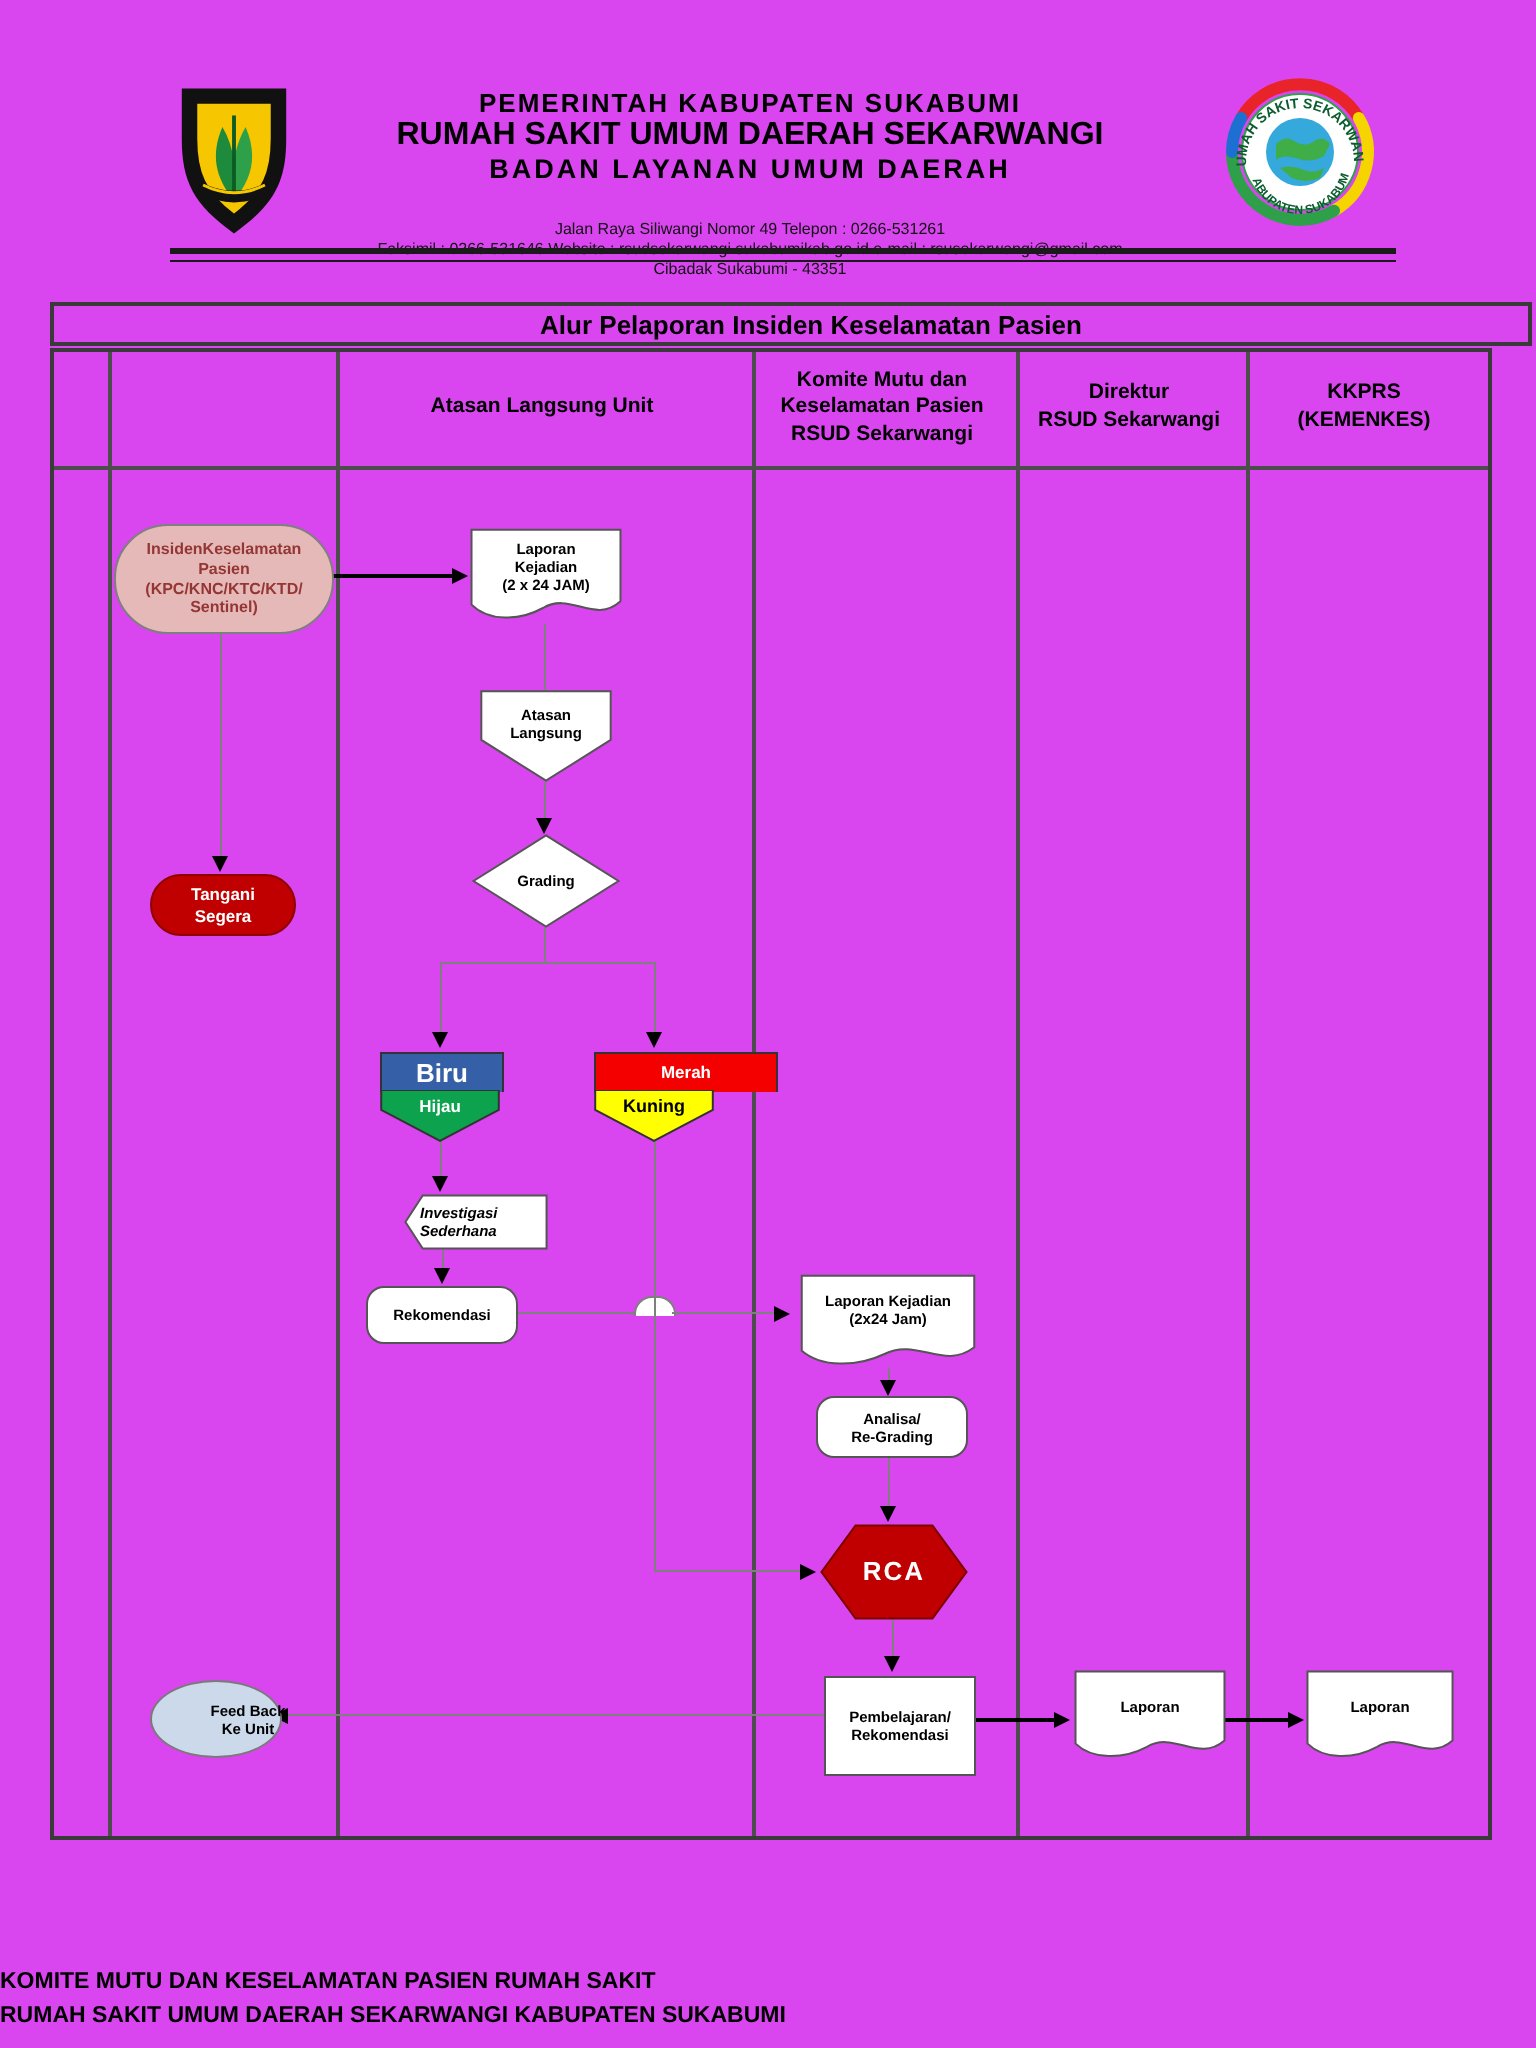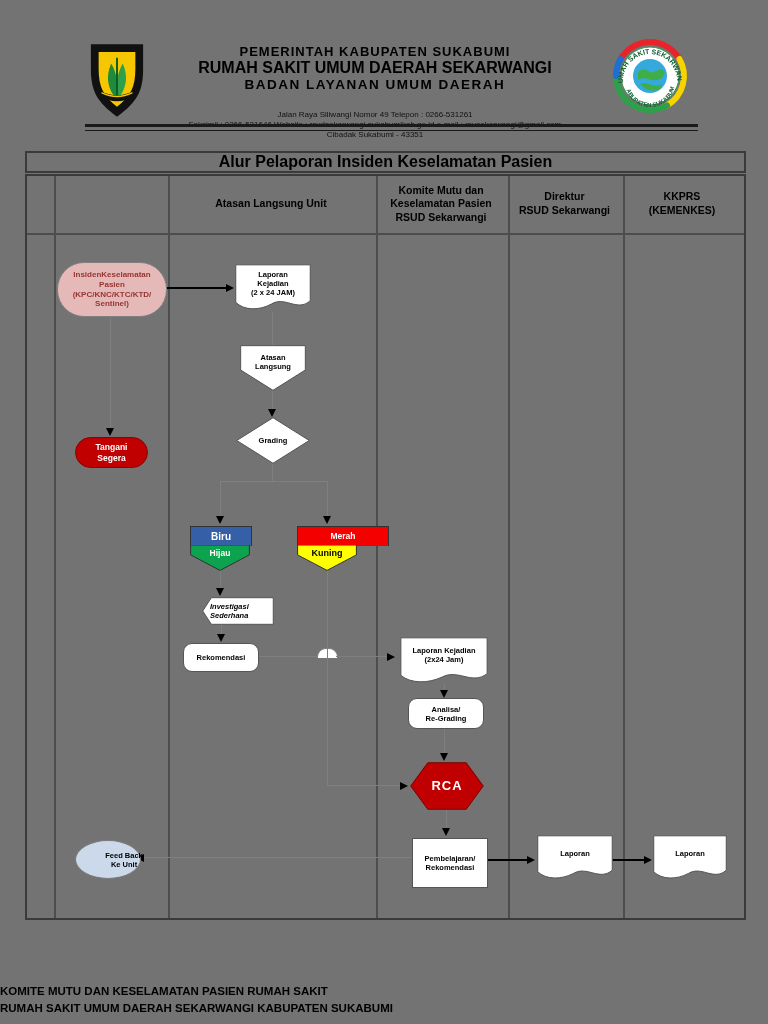--- a/index.html
+++ b/index.html
@@ -1,30 +1,30 @@
 <!DOCTYPE html>
 <html><head>
 <meta charset="utf-8">
 <style>
   html,body{margin:0;padding:0;background:#fff;}
-  #page{position:relative;width:768px;height:1024px;background:#737373;overflow:hidden;
+  #page{position:relative;width:768px;height:1024px;background:#d946ef;overflow:hidden;
         font-family:"Liberation Sans",sans-serif;color:#000;}
   .abs{position:absolute;}
   .ctr{display:flex;align-items:center;justify-content:center;text-align:center;}
   .pre{white-space:pre-line;}
 
   
   .hline1{font-size:13px;font-weight:bold;letter-spacing:1px;}
   .hline2{font-size:16px;font-weight:bold;}
   .hline3{font-size:13.5px;font-weight:bold;letter-spacing:1.5px;}
   .haddr{font-size:8px;line-height:1.25;color:#111;}
   .dblrule{border-top:3px solid #1a1a1a;border-bottom:1.5px solid #1a1a1a;height:3px;}
 
   
-  .titlebox{border:2px solid #3a3a3a;font-size:16px;font-weight:bold;}
+  .titlebox{border:2px solid #3a3a3a;font-size:13px;font-weight:bold;padding-left:20px;}
   .gridbox{border:2px solid #3a3a3a;}
   .vline{position:absolute;background:#4d4d4d;width:1.5px;}
   .hdrline{position:absolute;background:#4d4d4d;height:1.5px;}
   .colhdr{font-size:10.5px;font-weight:bold;line-height:1.3;}
 
   
   .ln{position:absolute;background:#7f7f7f;}
   .lnb{position:absolute;background:#000;}
   .arw{position:absolute;width:0;height:0;}
   .arw.down{border-left:4.5px solid transparent;border-right:4.5px solid transparent;border-top:8px solid #000;}
@@ -196,21 +196,21 @@
   </div>
 
   <div class="abs" style="left:236px;top:417px;width:74px;height:47px;">
     <svg width="74" height="47" viewBox="0 0 100 64" preserveAspectRatio="none">
       <path d="M50,1 L99,32 L50,63 L1,32 Z" fill="#fff" stroke="#555" vector-effect="non-scaling-stroke"></path>
     </svg>
     <div class="node-lbl" style="left:0;top:0;width:100%;height:100%;">Grading</div>
   </div>
 
   <div class="abs blue-rect" style="left:190px;top:526px;width:60px;height:19px;">
-    <div class="node-lbl" style="left:0;top:0;width:100%;height:100%;font-size:10px;color:#fff;">Biru</div>
+    <div class="node-lbl" style="left:0;top:0;width:100%;height:100%;font-size:13px;color:#fff;">Biru</div>
   </div>
   <div class="abs" style="left:190px;top:545px;width:60px;height:26px;">
     <svg width="60" height="26" viewBox="0 0 100 42" preserveAspectRatio="none">
       <path d="M1,0 H99 V16 L50,41 L1,16 Z" fill="#0CA24E" stroke="#333" vector-effect="non-scaling-stroke"></path>
     </svg>
     <div class="node-lbl" style="left:0;top:1px;width:100%;height:14px;font-size:8.5px;color:#fff;">Hijau</div>
   </div>
 
   <div class="abs red-rect" style="left:297px;top:526px;width:60px;height:19px;padding-left:30px;">
     <div class="node-lbl" style="left:0;top:0;width:100%;height:100%;font-size:8.5px;color:#fff;">Merah</div>

